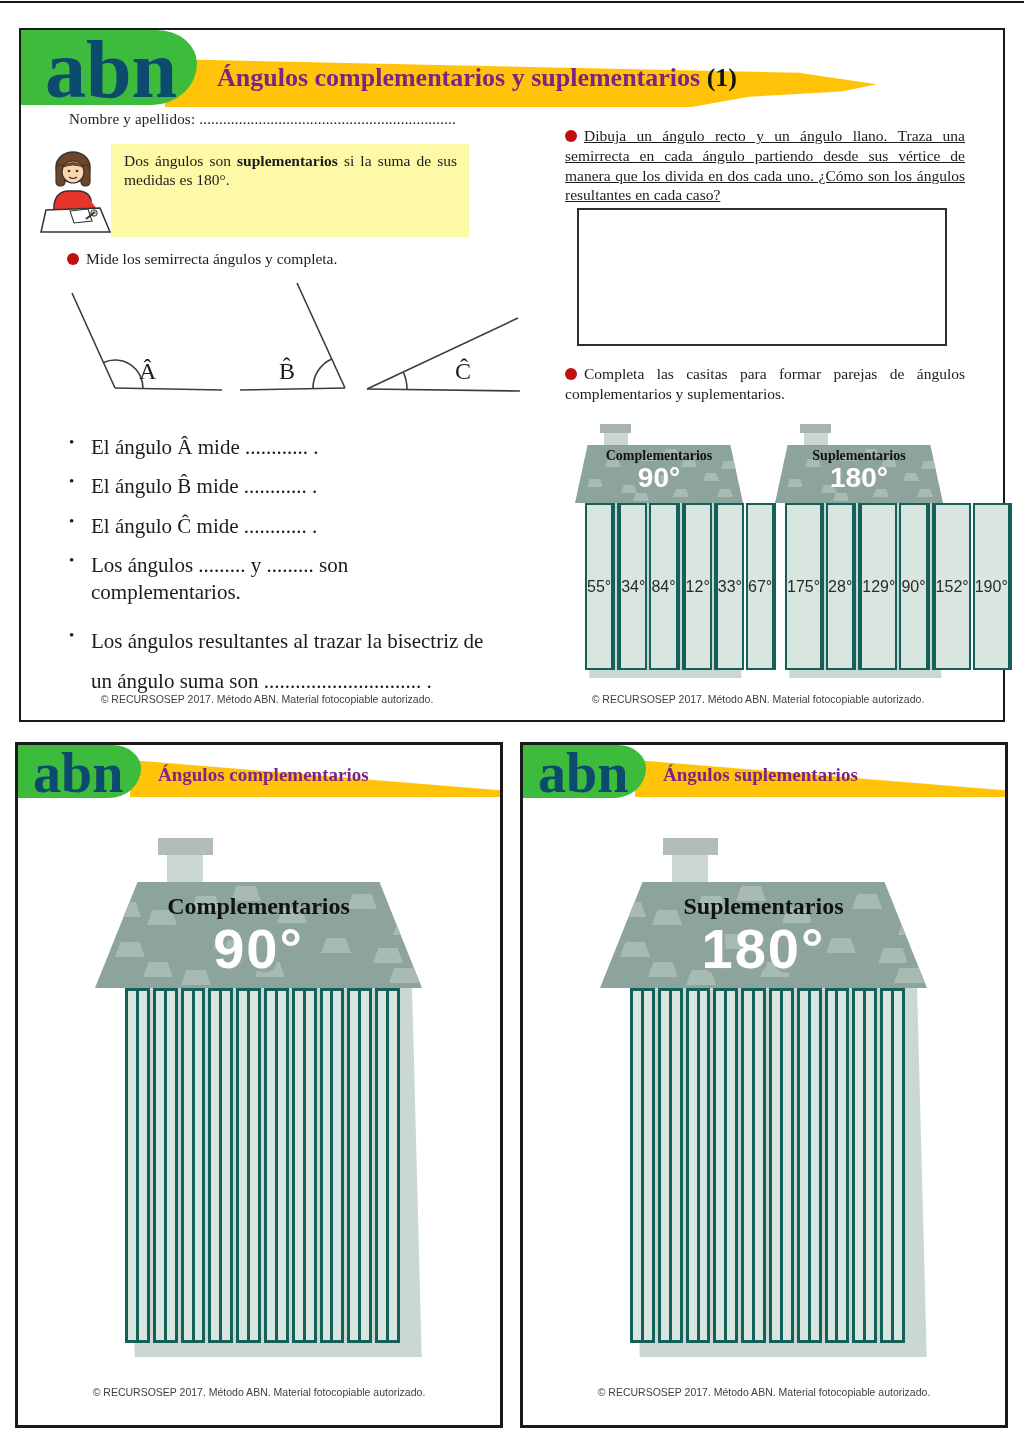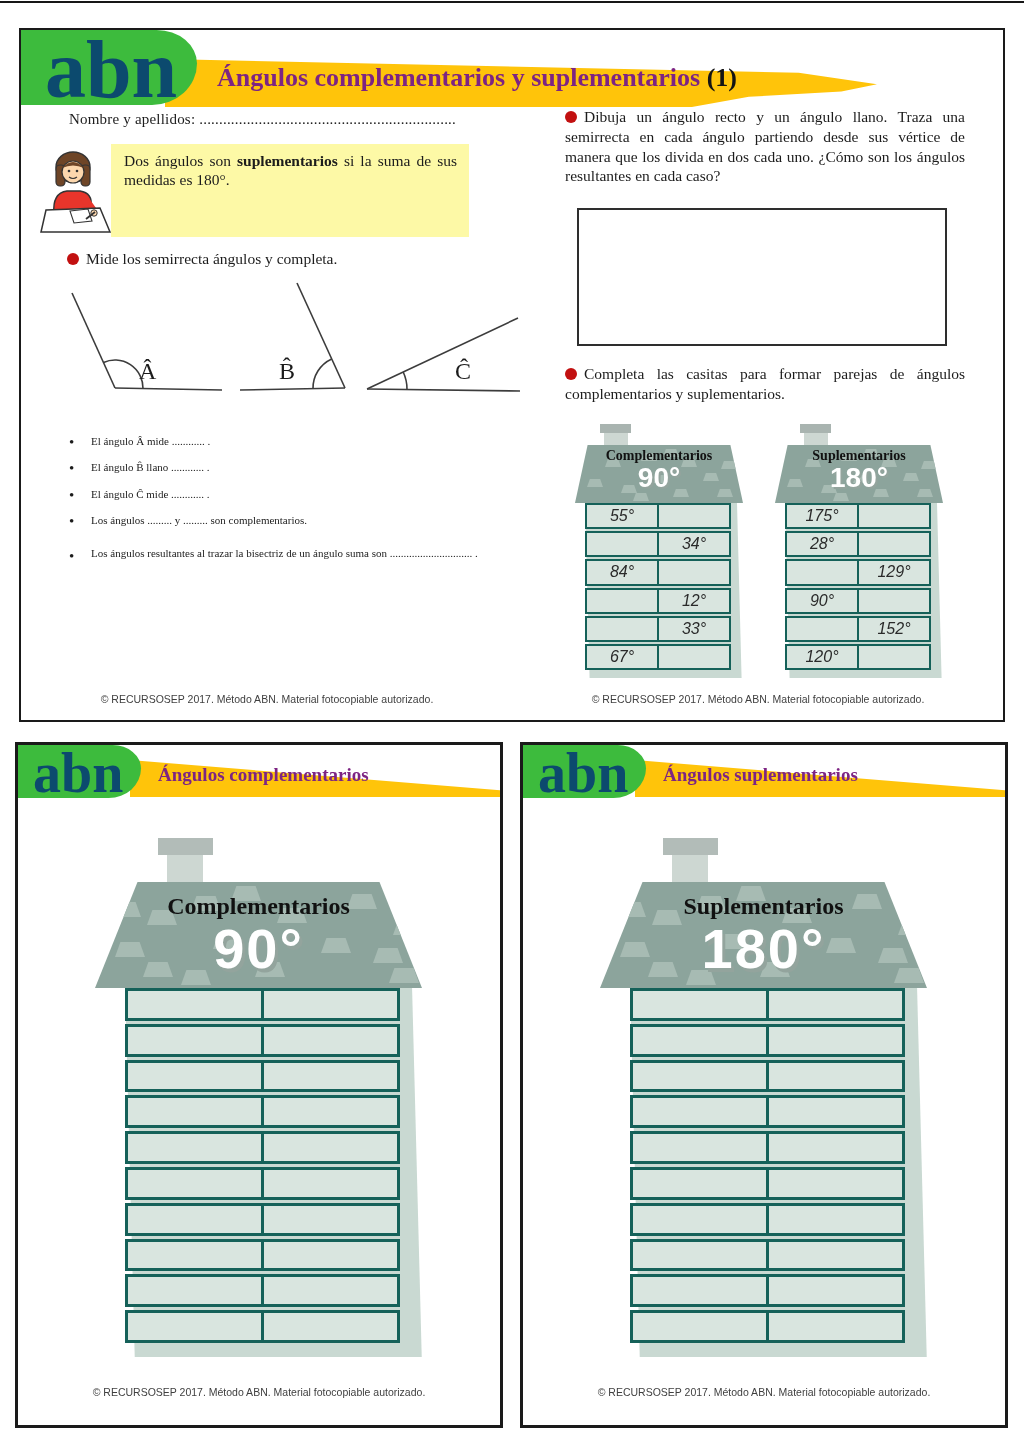--- a/index.html
+++ b/index.html
@@ -41,27 +41,27 @@
   .defbox { position:absolute; left:90px; top:114px; width:358px; height:93px;
       background:#fdf9a6; padding:8px 12px 6px 13px; font-size:15.5px; line-height:1.22;
       text-align:justify; }
   .defbox p + p { margin-top:7px; }
   .girl { position:absolute; left:18px; top:118px; width:74px; height:90px; }
 
   .dot { display:inline-block; width:12px; height:12px; border-radius:50%;
          background:#c21010; margin-right:7px; vertical-align:-1px; }
   .task { position:absolute; font-size:15.5px; line-height:1.28; }
   #task-measure { left:46px; top:219px; width:430px; }
-  #task-draw    { left:544px; top:77px;  width:400px; text-align:justify; }
+  #task-draw    { left:544px; top:96px;  width:400px; text-align:justify;text-decoration:underline; }
   #task-houses  { left:544px; top:334px; width:400px; text-align:justify; }
 
   #angles-svg { position:absolute; left:40px; top:252px; }
 
   .bullets { position:absolute; left:70px; top:404px; width:402px; list-style:none; }
-  .bullets li { position:relative; font-size:11px; margin-bottom:12px; line-height:1.3; }
+  .bullets li { position:relative; font-size:21px; margin-bottom:12px; line-height:1.3; }
   .bullets li:nth-child(n+4) { margin-bottom:16px; }
   .bullets li:last-child { line-height:1.9; }
   .bullets li::before { content:"•"; position:absolute; left:-22px; top:-1px; font-size:15px; }
 
   .answer-box { position:absolute; left:556px; top:178px; width:370px; height:138px;
       border:2px solid #2e2e2e; background:#fff; }
 
   .footer { position:absolute; font-family:"Liberation Sans",sans-serif; font-size:10.5px;
       color:#3f3f3f; text-align:center; }
   #footer-tl { left:0;   top:663px; width:492px; }
@@ -75,21 +75,21 @@
   .chimney-body { background:#cdd7d2; }
   .roof { position:absolute; background:#8ca49c; z-index:1; }
   .shingle { position:absolute; background:#a7bbb3; z-index:1;
       clip-path:polygon(18% 0, 82% 0, 100% 100%, 0 100%); }
   .roof-title { position:absolute; width:100%; text-align:center; z-index:2;
       font-weight:bold; color:#111; }
   .roof-value { position:absolute; width:100%; text-align:center; z-index:2;
       font-family:"Liberation Sans",sans-serif; font-weight:bold; color:#fff; }
   .body-shadow { position:absolute; background:#c9d9d2; z-index:0;
       transform:skewX(1.5deg); transform-origin:top left; }
-  .hrows { position:absolute; display:flex; flex-direction:column; z-index:2;font-style:italic; }
+  .hrows { position:absolute; display:flex; flex-direction:row; z-index:2; }
   .hrow { flex:1; display:flex; border:2px solid #156159; background:#d9e5df; }
   .hrow .hcell { flex:1; display:flex; align-items:center; justify-content:center;
       font-family:"Liberation Sans",sans-serif; font-size:16px; color:#2a2a2a; }
   .hrow .hcell:first-child { border-right:2px solid #156159; }
 
   
   .house.small { width:172px; height:292px; }
   .house.small .chimney-cap  { left:23px; top:4px;  width:31px; height:9px; }
   .house.small .chimney-body { left:27px; top:13px; width:24px; height:30px; }
   .house.small .roof { left:-2px; top:25px; width:168px; height:58px;
@@ -167,21 +167,21 @@
         <line x1="306" y1="107" x2="457" y2="36"></line>
         <path d="M 346 107.5 A 40 40 0 0 0 342.2 90"></path>
       </g>
       <text class="angle-label" x="78" y="97">Â</text>
       <text class="angle-label" x="218" y="97">B̂</text>
       <text class="angle-label" x="394" y="97">Ĉ</text>
     </svg>
 
     <ul class="bullets">
       <li>El ángulo Â mide ............ .</li>
-      <li>El ángulo B̂ llano ............ .</li>
+      <li>El ángulo B̂ mide ............ .</li>
       <li>El ángulo Ĉ mide ............ .</li>
       <li>Los ángulos ......... y ......... son complementarios.</li>
       <li>Los ángulos resultantes al trazar la bisectriz de un ángulo suma son .............................. .</li>
     </ul>
 
     <p class="task" id="task-draw"><span class="dot"></span><span>Dibuja un ángulo recto y un ángulo llano. Traza una semirrecta en cada ángulo partiendo desde sus vértice de manera que los divida en dos cada uno. ¿Cómo son los ángulos resultantes en cada caso?</span></p>
 
     <div class="answer-box"></div>
 
     <p class="task" id="task-houses"><span class="dot"></span><span>Completa las casitas para formar parejas de ángulos complementarios y suplementarios.</span></p>
@@ -269,21 +269,21 @@
           </div>
         <div class="hrow">
             <div class="hcell">90°</div>
             <div class="hcell"></div>
           </div>
         <div class="hrow">
             <div class="hcell"></div>
             <div class="hcell">152°</div>
           </div>
         <div class="hrow">
-            <div class="hcell">120°</div>
+            <div class="hcell">190°</div>
             <div class="hcell"></div>
           </div>
       </div>
     </div>
 
     <div class="footer" id="footer-tl">© RECURSOSEP 2017. Método ABN. Material fotocopiable autorizado.</div>
     <div class="footer" id="footer-tr">© RECURSOSEP 2017. Método ABN. Material fotocopiable autorizado.</div>
   </div>
 
   <div class="panel poster" id="bl-panel">

